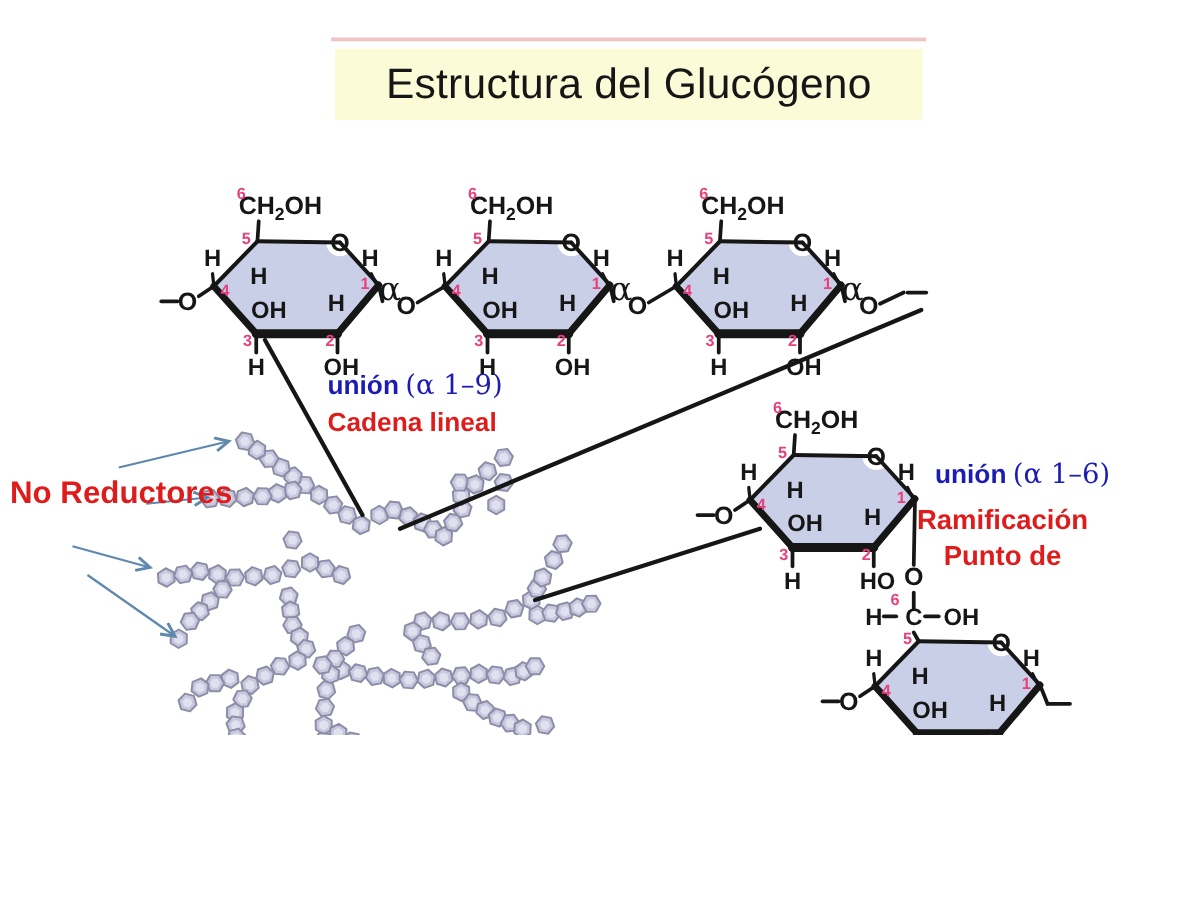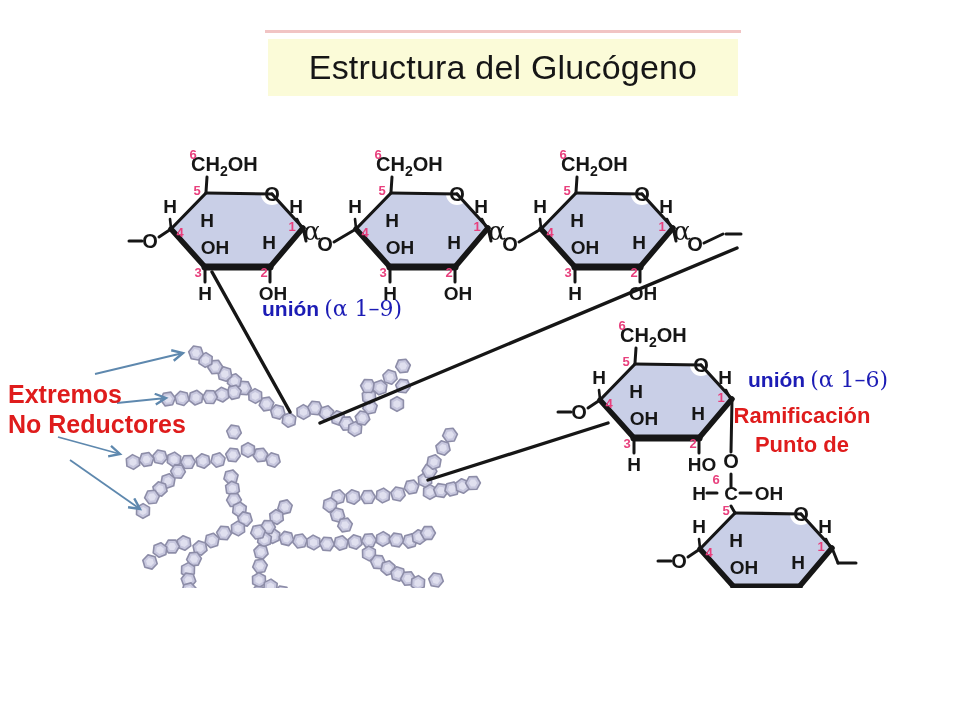--- a/index.html
+++ b/index.html
@@ -470,22 +470,22 @@
         <line x1="95" y1="374" x2="183" y2="353" stroke="#5e88ae" stroke-width="1.8" marker-end="url(#ah)"></line>
         <line x1="117" y1="403" x2="166" y2="398" stroke="#5e88ae" stroke-width="1.8" marker-end="url(#ah)"></line>
         <line x1="58" y1="437" x2="120" y2="454" stroke="#5e88ae" stroke-width="1.8" marker-end="url(#ah)"></line>
         <line x1="70" y1="460" x2="140" y2="509" stroke="#5e88ae" stroke-width="1.8" marker-end="url(#ah)"></line>
       </g>
     </svg>
 
   <div class="ann union" id="union14" style="color: rgb(28, 28, 181);">
     <span>unión</span><span class="paren">(α 1–9)</span>
   </div>
+  <div class="ann" id="cadena" style="color: rgb(223, 28, 28);">Cadena lineal</div>
   <div class="ann" id="extremos" style="color: rgb(223, 28, 28);">
-    <div>Extremos</div>
     <div>No Reductores</div>
   </div>
   <div class="ann union" id="union16" style="color: rgb(28, 28, 181);">
     <span>unión</span><span class="paren">(α 1–6)</span>
   </div>
   <div class="ann" id="punto" style="color: rgb(223, 28, 28);">
     <div>Ramificación</div>
     <div>Punto de</div>
   </div>
 

